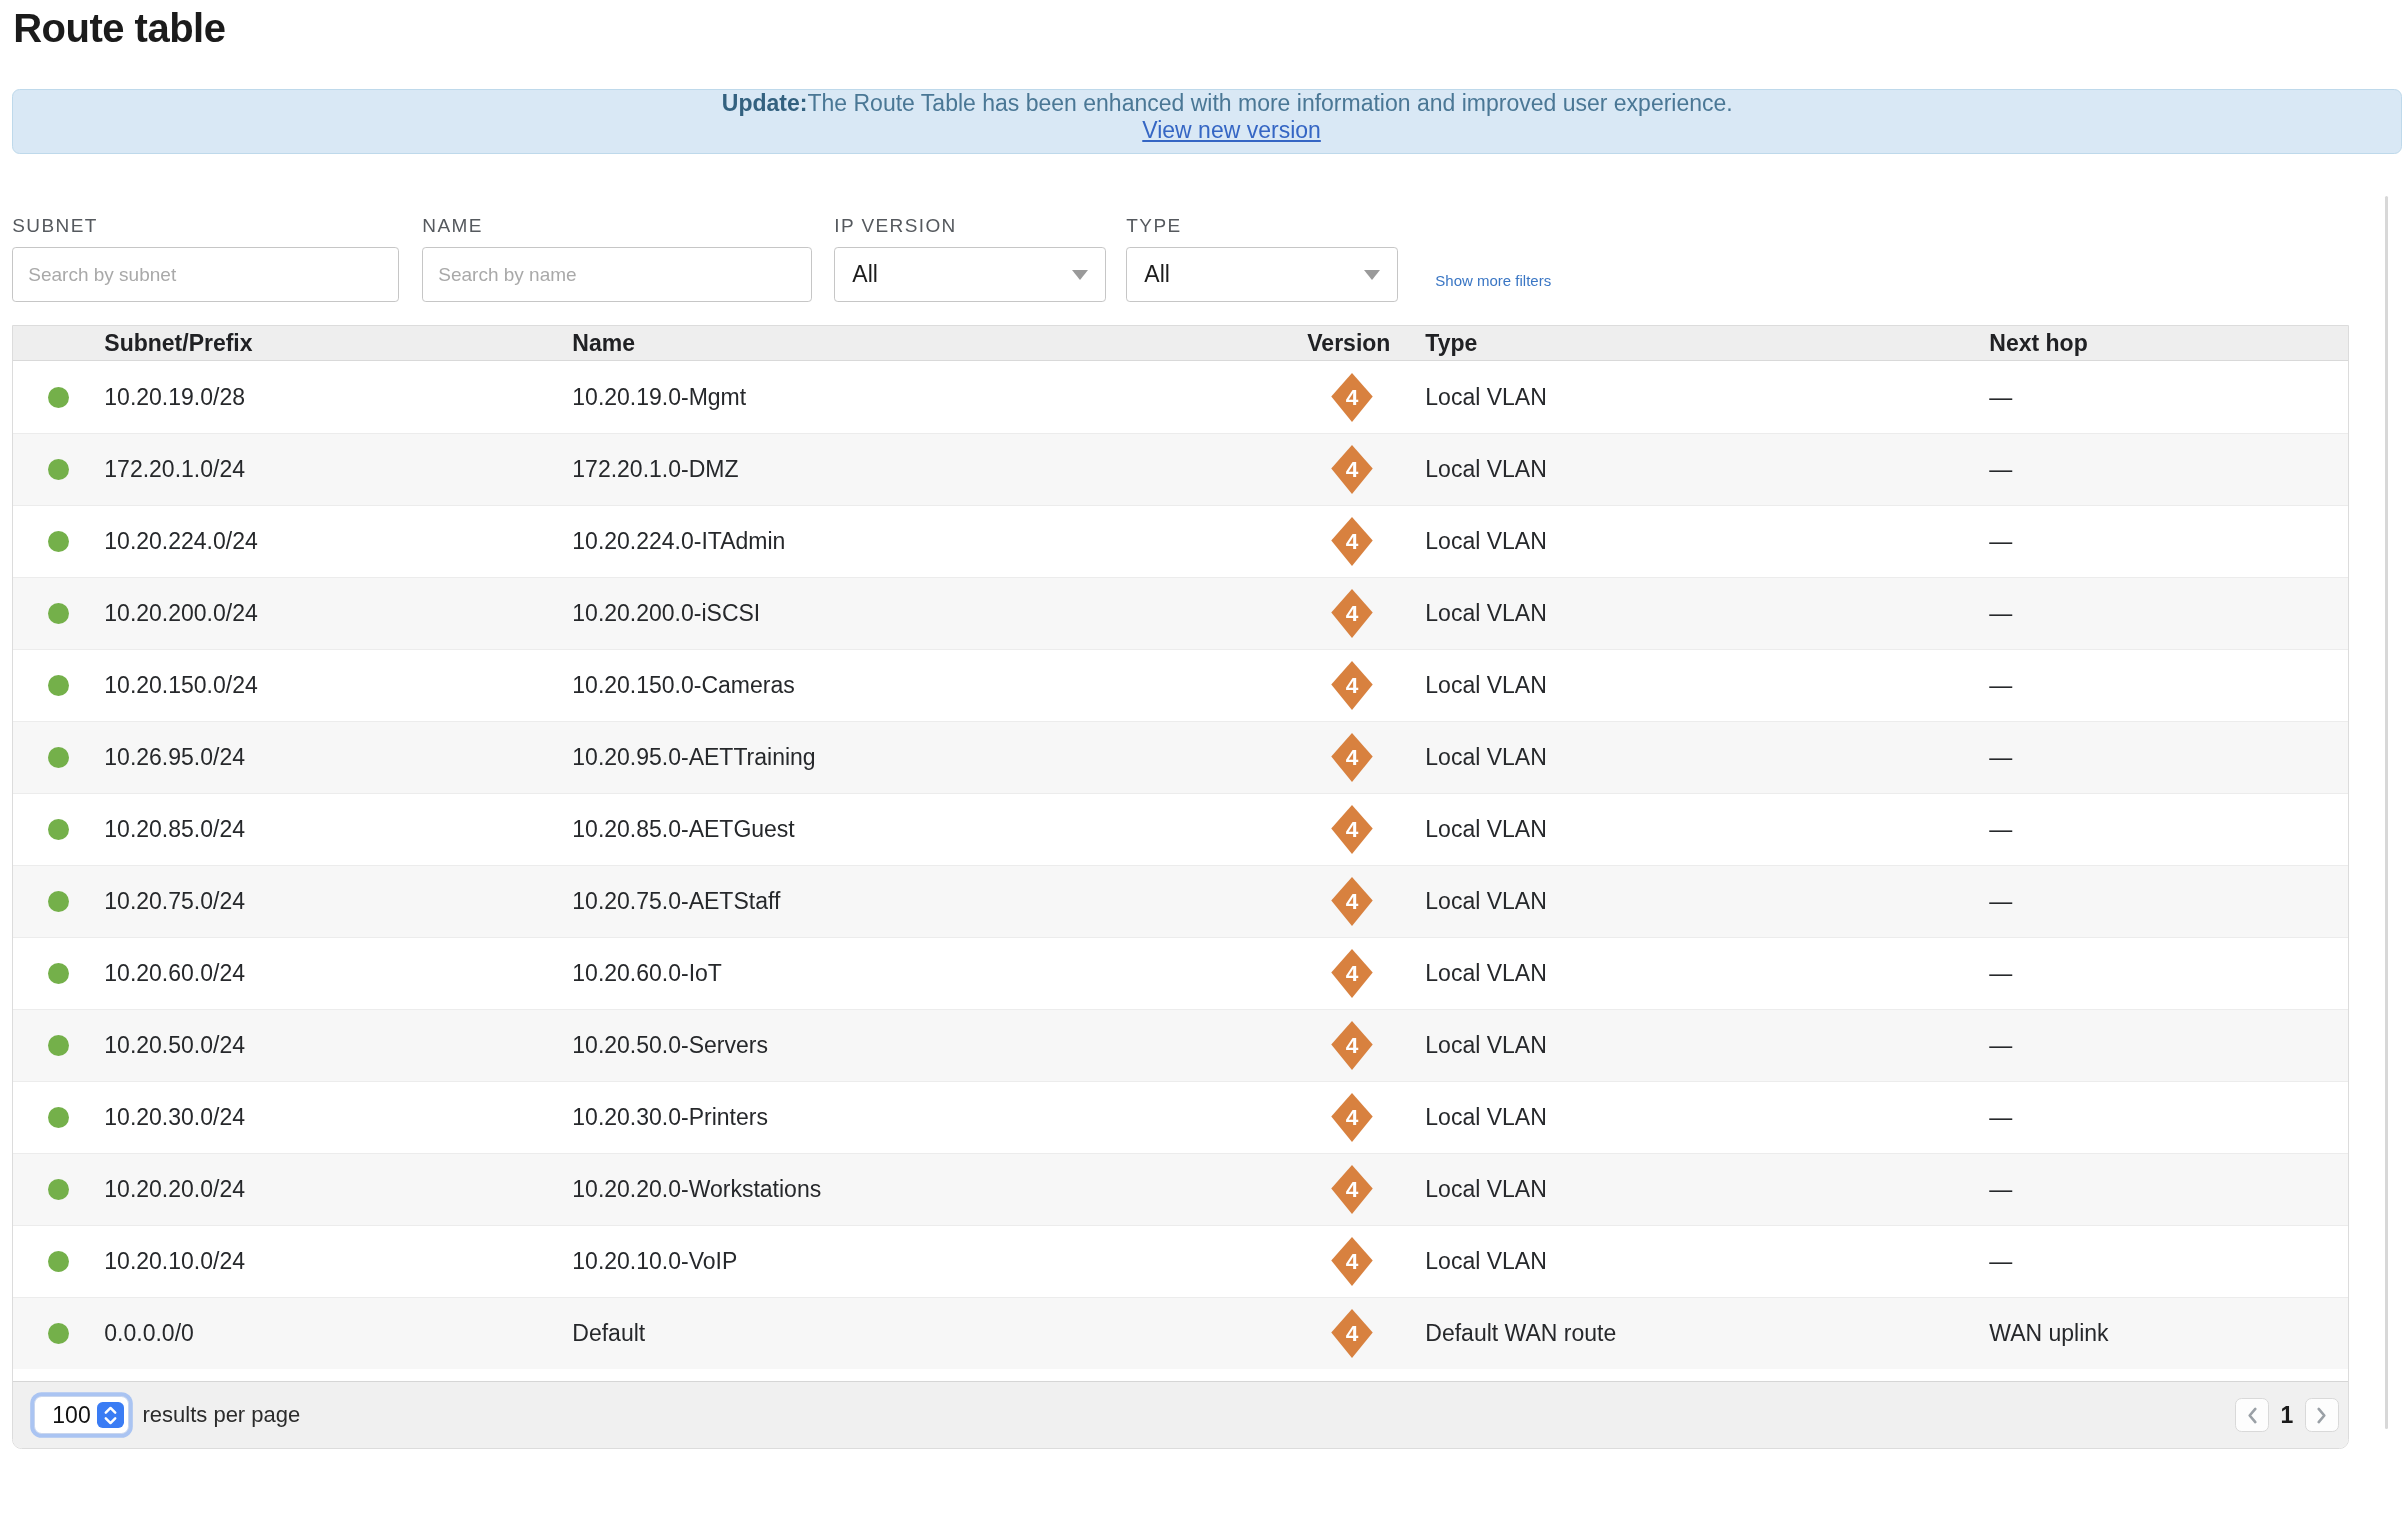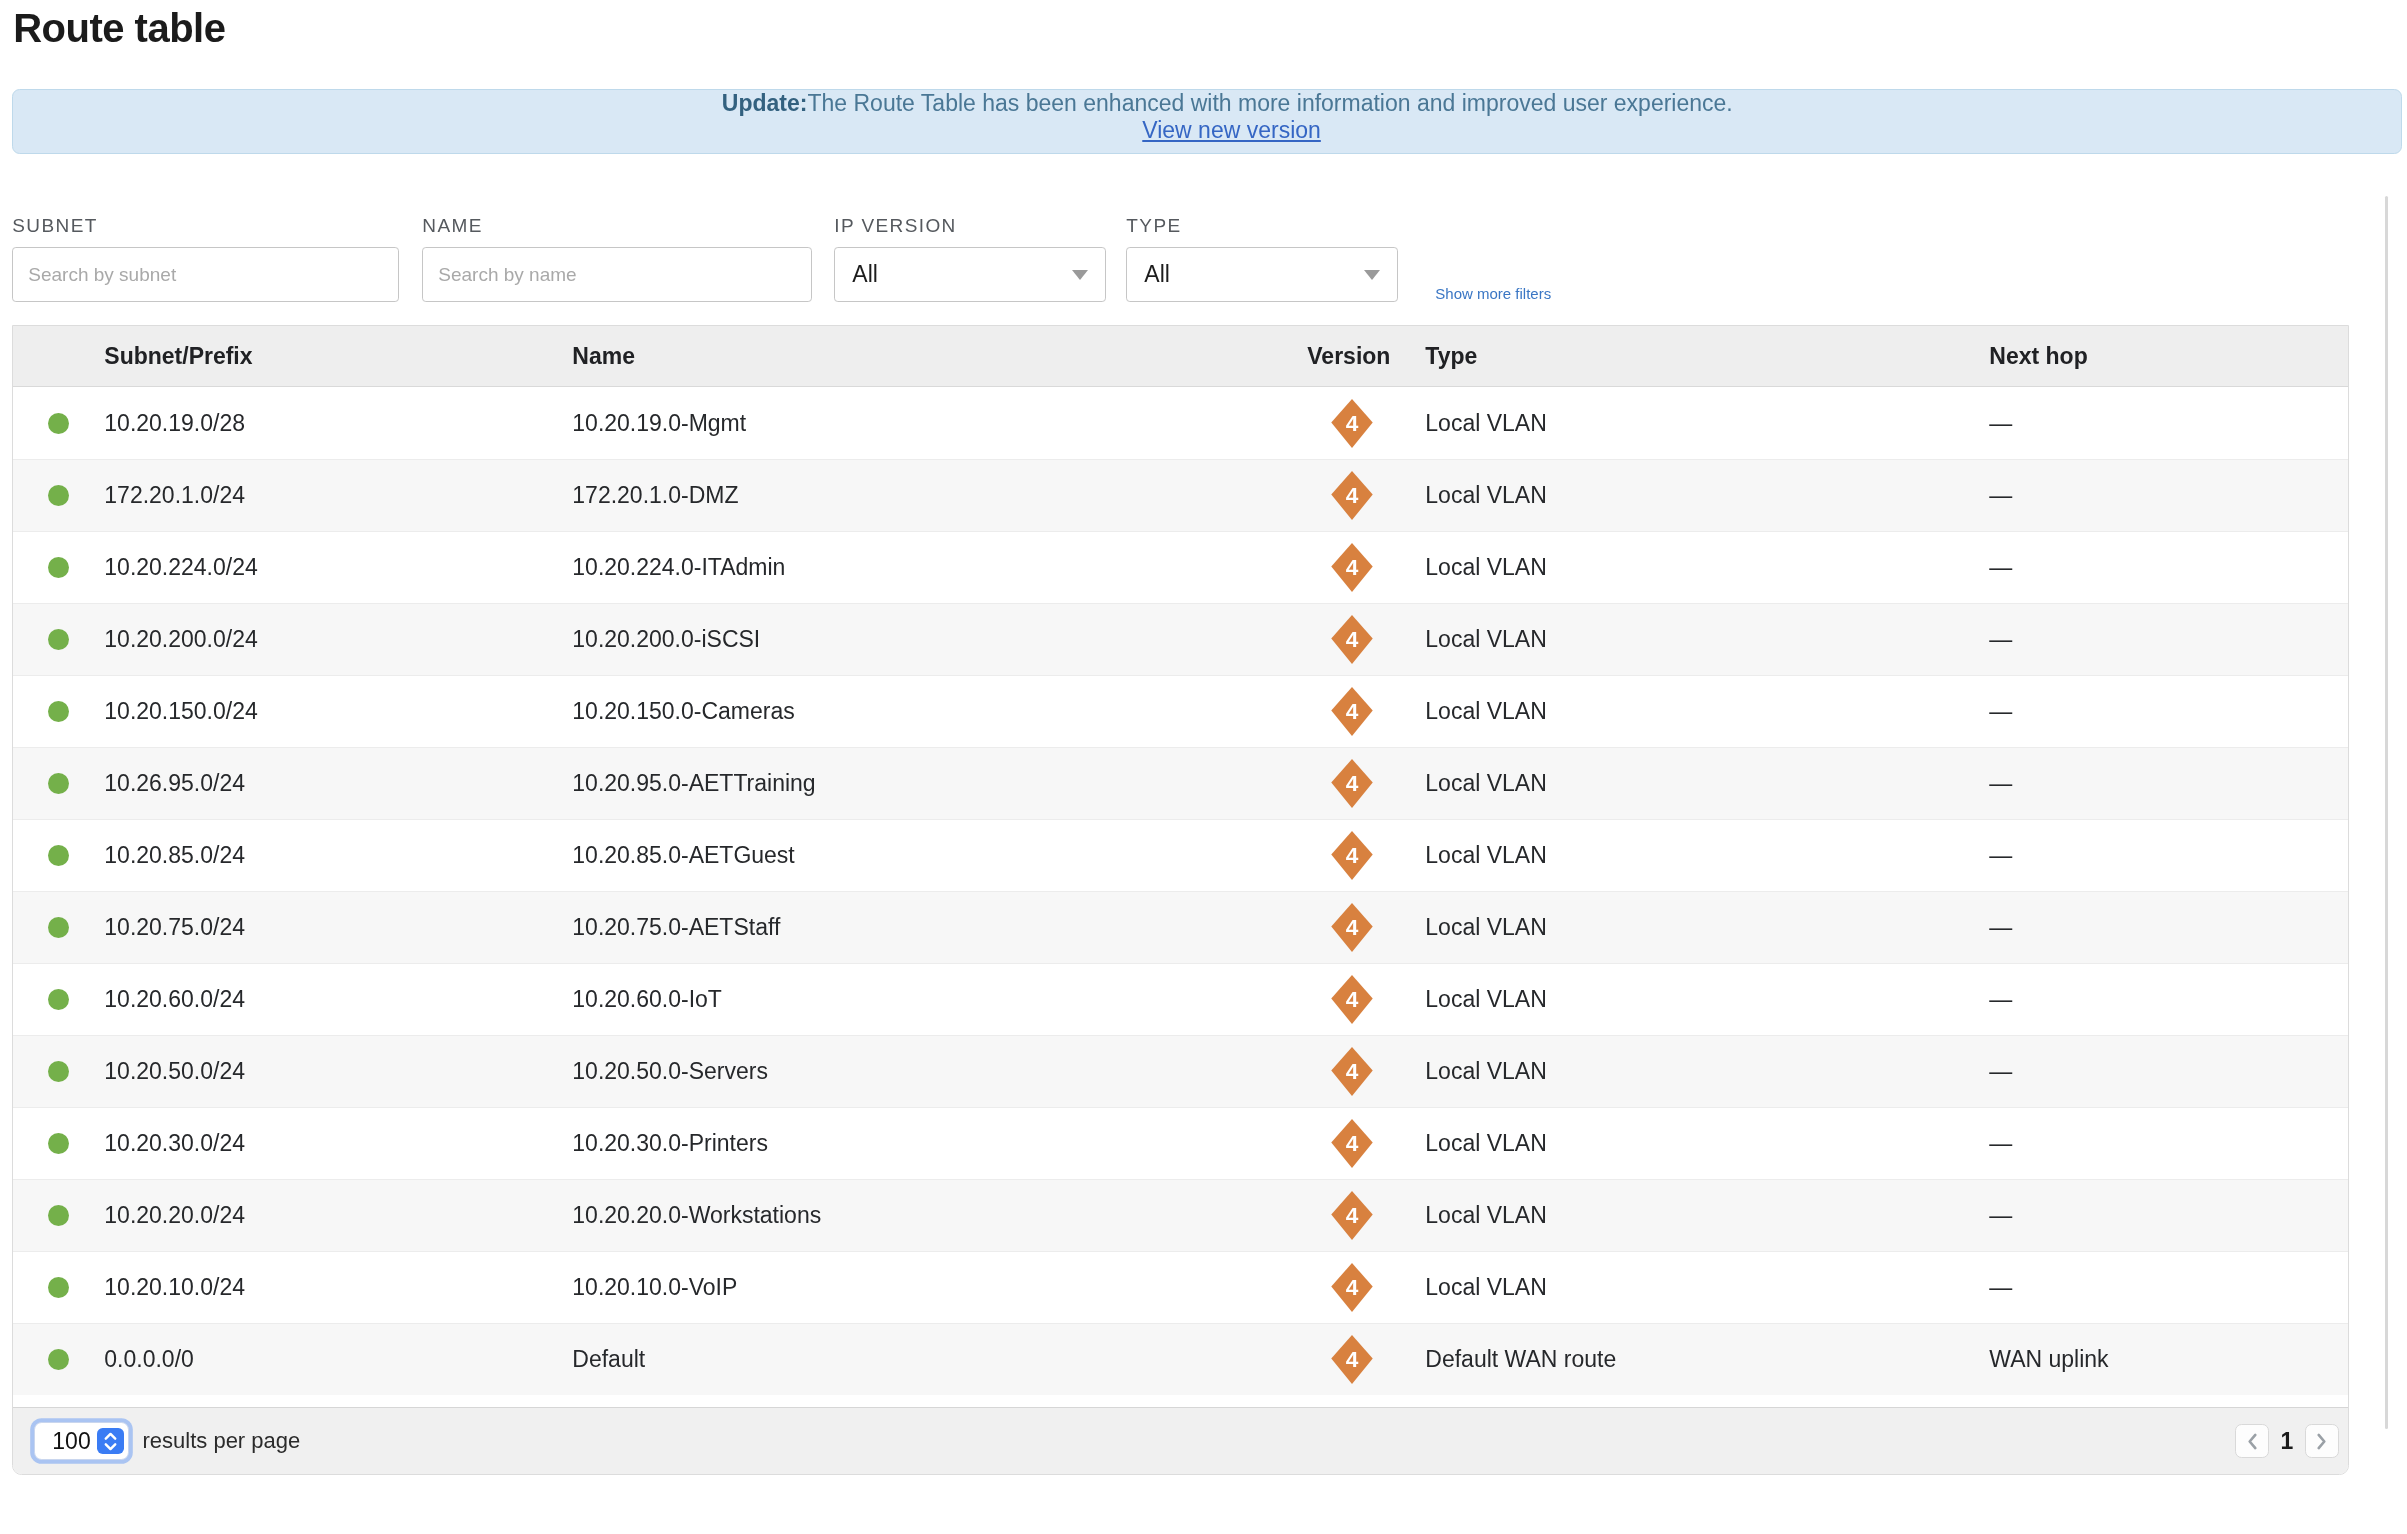--- a/index.html
+++ b/index.html
@@ -21,21 +21,21 @@
   .banner {
     position: absolute; left: 12.3px; top: 89px; width: 2390px; height: 65px;
     background: #d9e8f5; border: 0.9px solid #bed9eb; border-radius: 7.6px;
     display: flex; align-items: center; padding-left: 40px;
     font-size: 23px; color: #4a7795; flex-direction: column;
   }
   .banner b { color: #33617f; font-weight: 700; }
   .banner a { color: #3566c4; text-decoration: underline; margin-left: 8.5px; cursor: pointer; }
 
   
-  .filters { position: absolute; left: 12.3px; top: 215px; display: flex; align-items: flex-end; }
+  .filters { position: absolute; left: 12.3px; top: 215px; display: flex; align-items: center; }
   .filter-group { display: flex; flex-direction: column; }
   .filter-label {
     font-size: 19px; color: #55595e; letter-spacing: 1.4px; font-weight: 400;
     margin-bottom: 10.4px; text-transform: uppercase;
   }
   .text-input {
     height: 55px; border: 0.9px solid #c6c6c6; border-radius: 3.8px; background: #fff;
     font-size: 19px; padding: 0 15px; color: #26282b; outline: none;
     font-family: "Liberation Sans", sans-serif;
   }
@@ -57,21 +57,21 @@
     white-space: nowrap;
   }
 
   
   .table-card {
     position: absolute; left: 12.3px; top: 325px; width: 2337px;
     border: 0.9px solid #dcdcdc; border-radius: 0 0 9.5px 9.5px; background: #fff;
   }
   .tgrid { display: grid; grid-template-columns: 91px 468px 735px 118px 564px 361px; align-items: center; }
   .thead {
-    height: 61px; background: #eeeeee; border-bottom: 0.9px solid #d9d9d9;
+    height: 35px; background: #eeeeee; border-bottom: 0.9px solid #d9d9d9;
     font-weight: 700; font-size: 23px; color: #202124;
   }
   .trow { height: 72px; font-size: 23px; background: #ffffff; border-top: 0.9px solid #ececec; }
   .trow:first-child { border-top: none; }
   .trow.alt { background: #f7f7f7; }
   .cell-dot { display: flex; justify-content: center; }
   .status-dot { width: 21px; height: 21px; border-radius: 50%; background: #74b04a; }
   .cell-version { padding-left: 24px; }
   .v-badge { display: block; }
 

